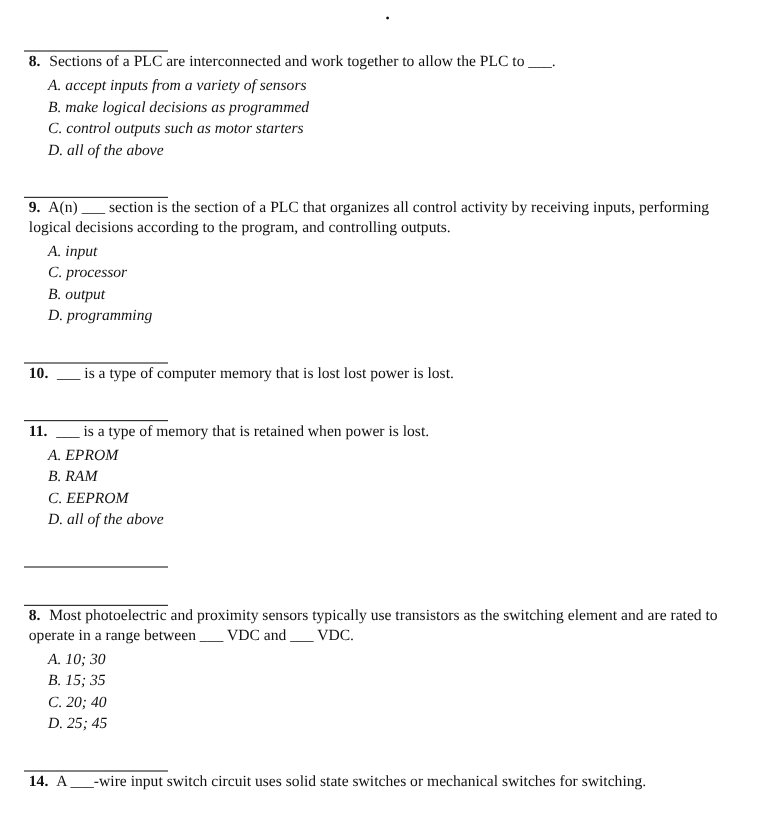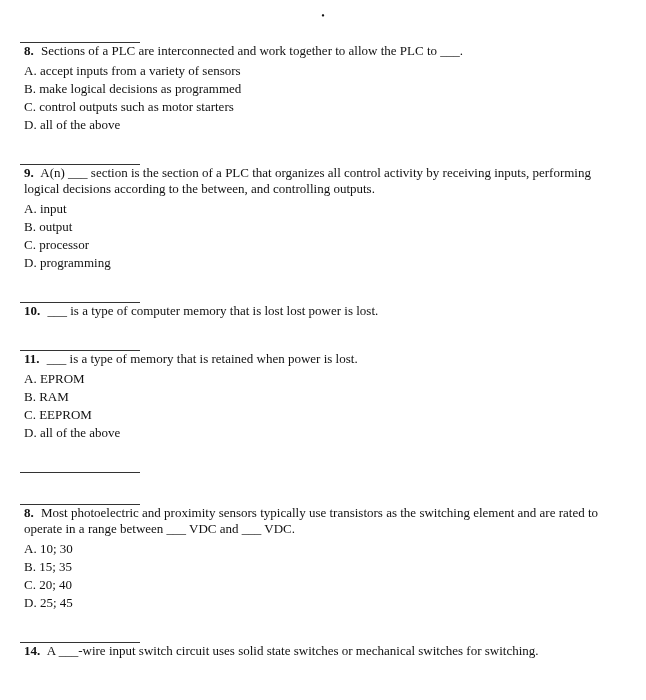--- a/index.html
+++ b/index.html
@@ -32,20 +32,22 @@
     }
     .question-number {
       font-weight: bold;
       margin-right: 4px;
     }
     .question-text {
       display: inline;
     }
     .options {
       margin-top: 4px;
+      margin-left: 16px;
+      font-style: italic;
     }
     .option {
       margin-top: 2px;
     }
     .header-dot {
       text-align: center;
       font-size: 10px;
       margin-bottom: 4px;
     }
   </style>
@@ -63,25 +65,25 @@
           <div class="option">A. accept inputs from a variety of sensors</div>
           <div class="option">B. make logical decisions as programmed</div>
           <div class="option">C. control outputs such as motor starters</div>
           <div class="option">D. all of the above</div>
         </div>
       </div>
     </div>
     <div class="question-block">
       <div class="answer-line"></div>
       <div class="question-content">
-        <div><span class="question-number">9.</span><span class="question-text"> A(n) ___ section is the section of a PLC that organizes all control activity by receiving inputs, performing logical decisions according to the between, and controlling outputs.</span></div>
+        <div><span class="question-number">9.</span><span class="question-text"> A(n) ___ section is the section of a PLC that organizes all control activity by receiving inputs, performing logical decisions according to the program, and controlling outputs.</span></div>
         <div class="options">
           <div class="option">A. input</div>
+          <div class="option">C. processor</div>
           <div class="option">B. output</div>
-          <div class="option">C. processor</div>
           <div class="option">D. programming</div>
         </div>
       </div>
     </div>
     <div class="question-block">
       <div class="answer-line"></div>
       <div class="question-content">
         <div><span class="question-number">10.</span><span class="question-text"> ___ is a type of computer memory that is lost lost power is lost.</span></div>
       </div>
     </div>

